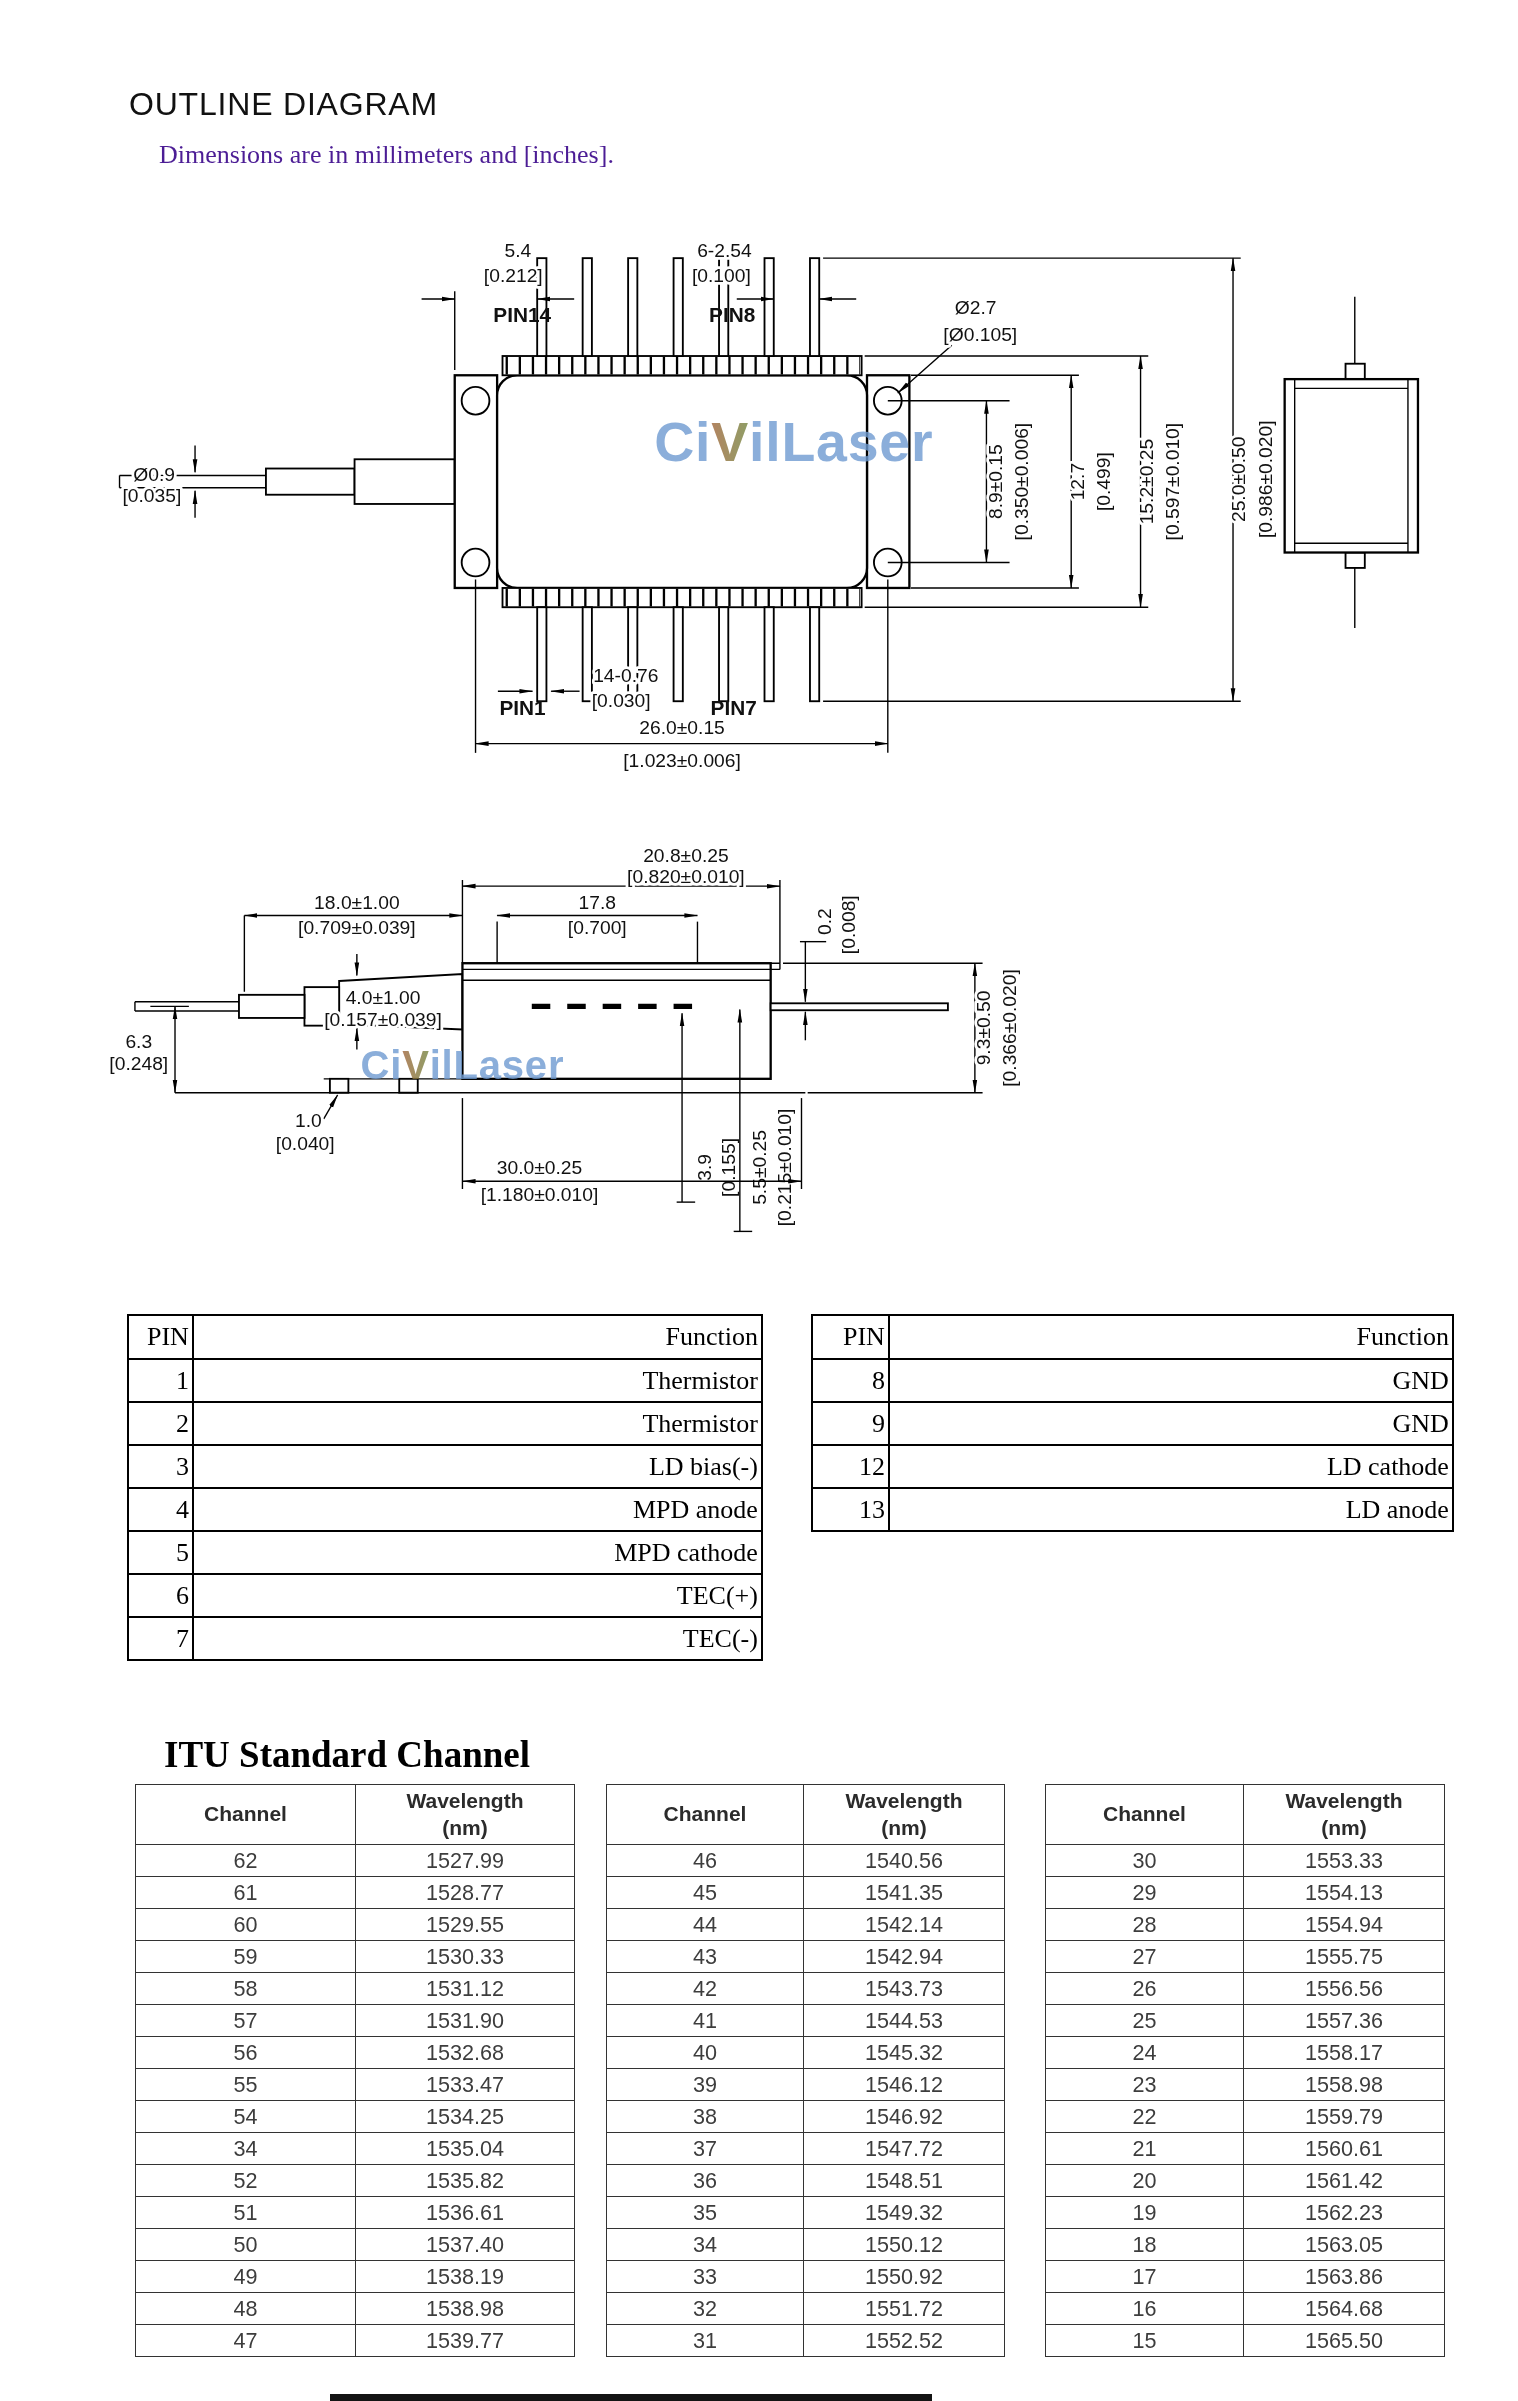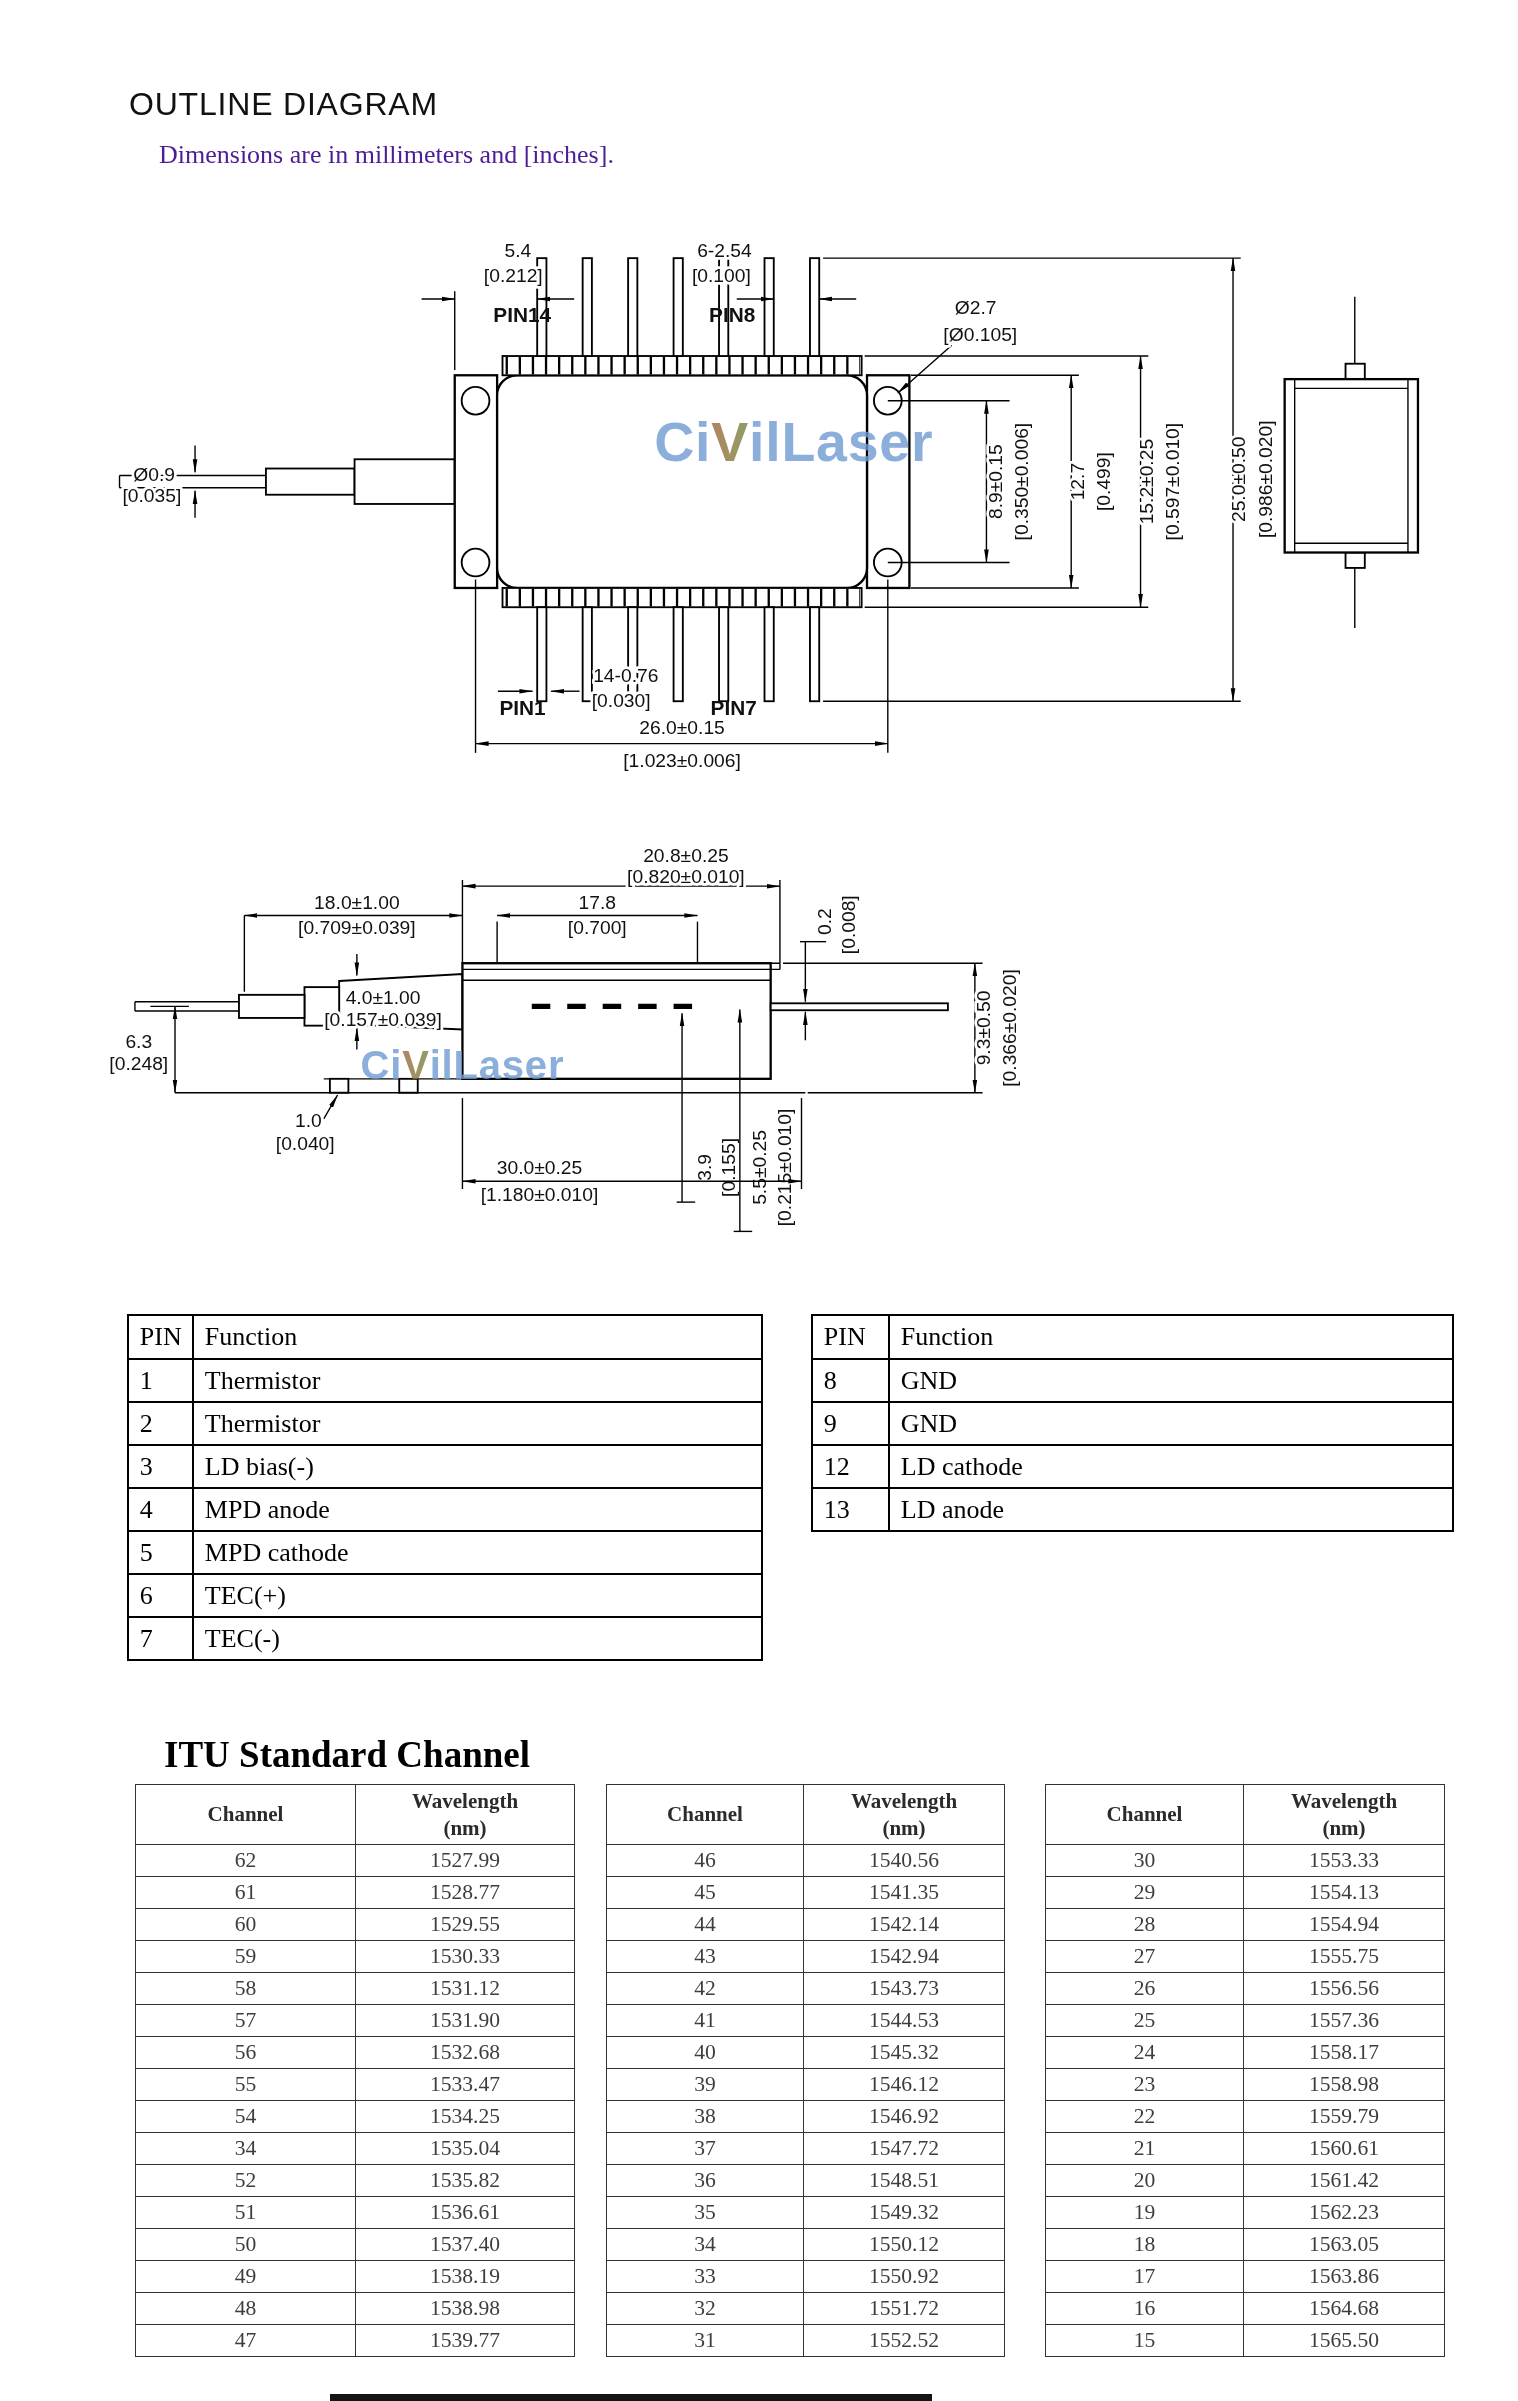--- a/index.html
+++ b/index.html
@@ -12,27 +12,27 @@
   svg.art{position:absolute;left:0;top:0;}
   svg .ol{stroke:#000;stroke-width:3;fill:#fff;}
   svg .ol2{stroke:#000;stroke-width:2.4;fill:#fff;}
   svg .tl{stroke:#000;stroke-width:1.8;fill:none;}
   svg text{font-family:"Liberation Sans",sans-serif;}
   svg .dt{font-size:25px;fill:#111;stroke:#fff;stroke-width:7px;paint-order:stroke;stroke-linejoin:round;}
   svg .pl{font-size:27px;font-weight:600;fill:#111;}
   svg .wm{font-weight:bold;fill:#6f9bd1;opacity:0.8;letter-spacing:1px;}
   .pin-table{position:absolute;border-collapse:collapse;background:#fff;
         font-family:"Liberation Serif",serif;font-size:26px;color:#000;table-layout:fixed;}
-  .pin-table td{border:2.3px solid #000;height:41px;padding:0 3.1px 0 10.8px;vertical-align:middle;text-align:left;
+  .pin-table td{border:2.3px solid #000;height:41px;padding:0 3.1px 0 10.8px;vertical-align:middle;text-align:right;
         overflow:hidden;white-space:nowrap;}
   .pin-table tr.hdr td{height:42px;}
   .itu-heading{position:absolute;left:164px;top:1733px;font-family:"Liberation Serif",serif;
         font-size:37px;font-weight:bold;color:#000000;text-align:center;}
   .itu-table{position:absolute;border-collapse:collapse;background:#fff;
-        font-family:Liberation Serif, serif;color:#3d3d3d;table-layout:fixed;padding-left:20px;}
+        font-family:Liberation Sans, sans-serif;color:#3d3d3d;table-layout:fixed;padding-left:20px;}
   .itu-table th{border:1.5px solid #333;font-size:21px;font-weight:bold;color:#2b2b2b;height:59px;
         padding:0;text-align:center;line-height:1.25;}
   .itu-table td{border:1.5px solid #333;font-size:21.6px;height:31px;padding:0;text-align:center;
         vertical-align:middle;line-height:1;}
   .bottom-cut{position:absolute;left:330px;top:2394px;width:602px;height:7px;background:#141414;}
 </style>
 </head>
 <body>
 
 <div class="page">

